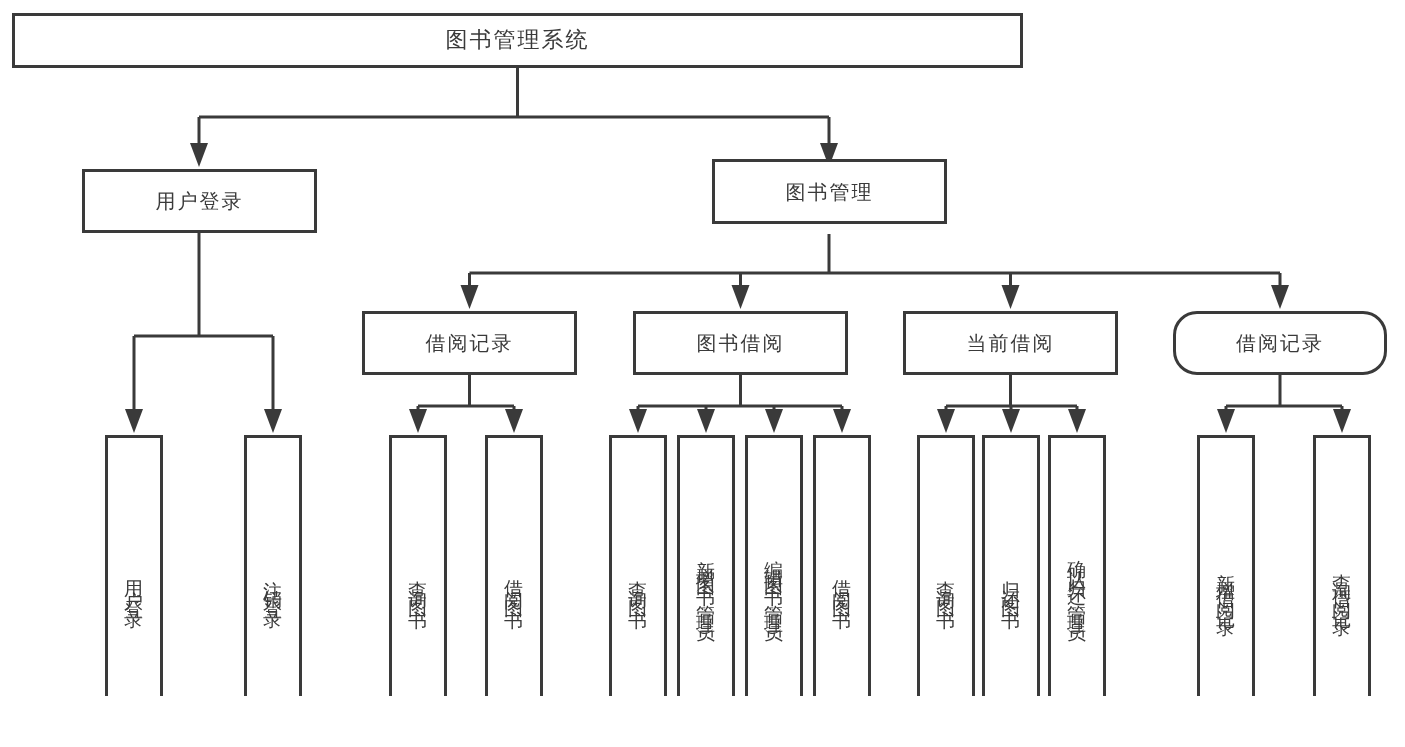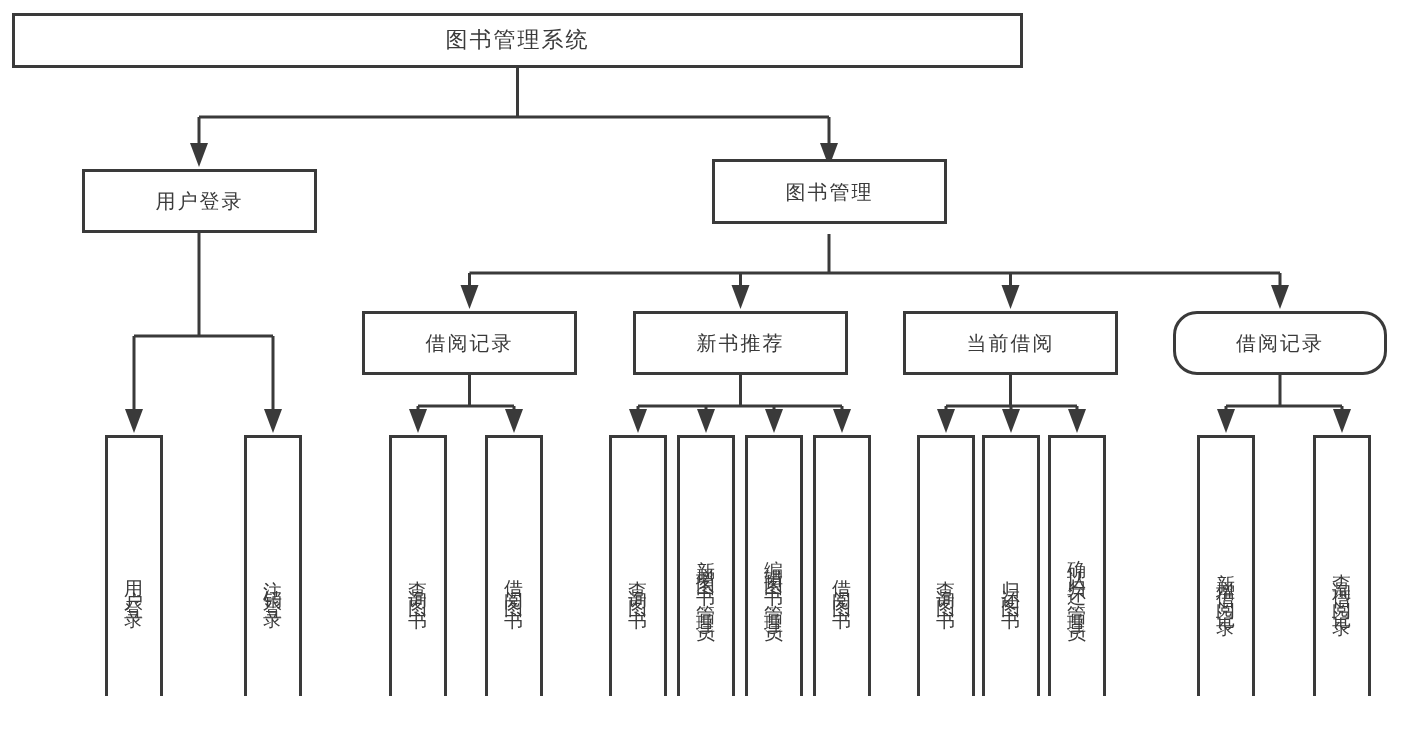--- a/index.html
+++ b/index.html
@@ -118,21 +118,21 @@
     <span class="box-label">用户登录</span>
   </div>
   <div class="box mid-box" style="left:712px;top:159px;width:235px;height:65px;">
     <span class="box-label">图书管理</span>
   </div>
 
   <div class="box mid-box" style="left:362px;top:311px;width:215px;height:64px;">
     <span class="box-label">借阅记录</span>
   </div>
   <div class="box mid-box" style="left:633px;top:311px;width:215px;height:64px;">
-    <span class="box-label">新书推荐</span>
+    <span class="box-label">图书借阅</span>
   </div>
   <div class="box mid-box" style="left:903px;top:311px;width:215px;height:64px;">
     <span class="box-label">当前借阅</span>
   </div>
   <div class="box mid-box" style="left:1173px;top:311px;width:214px;height:64px;border-radius:24px;">
     <span class="box-label">借阅记录</span>
   </div>
 
   <div class="leaf" style="left:105px;">
     <span class="leaf-label">用户登录</span>

